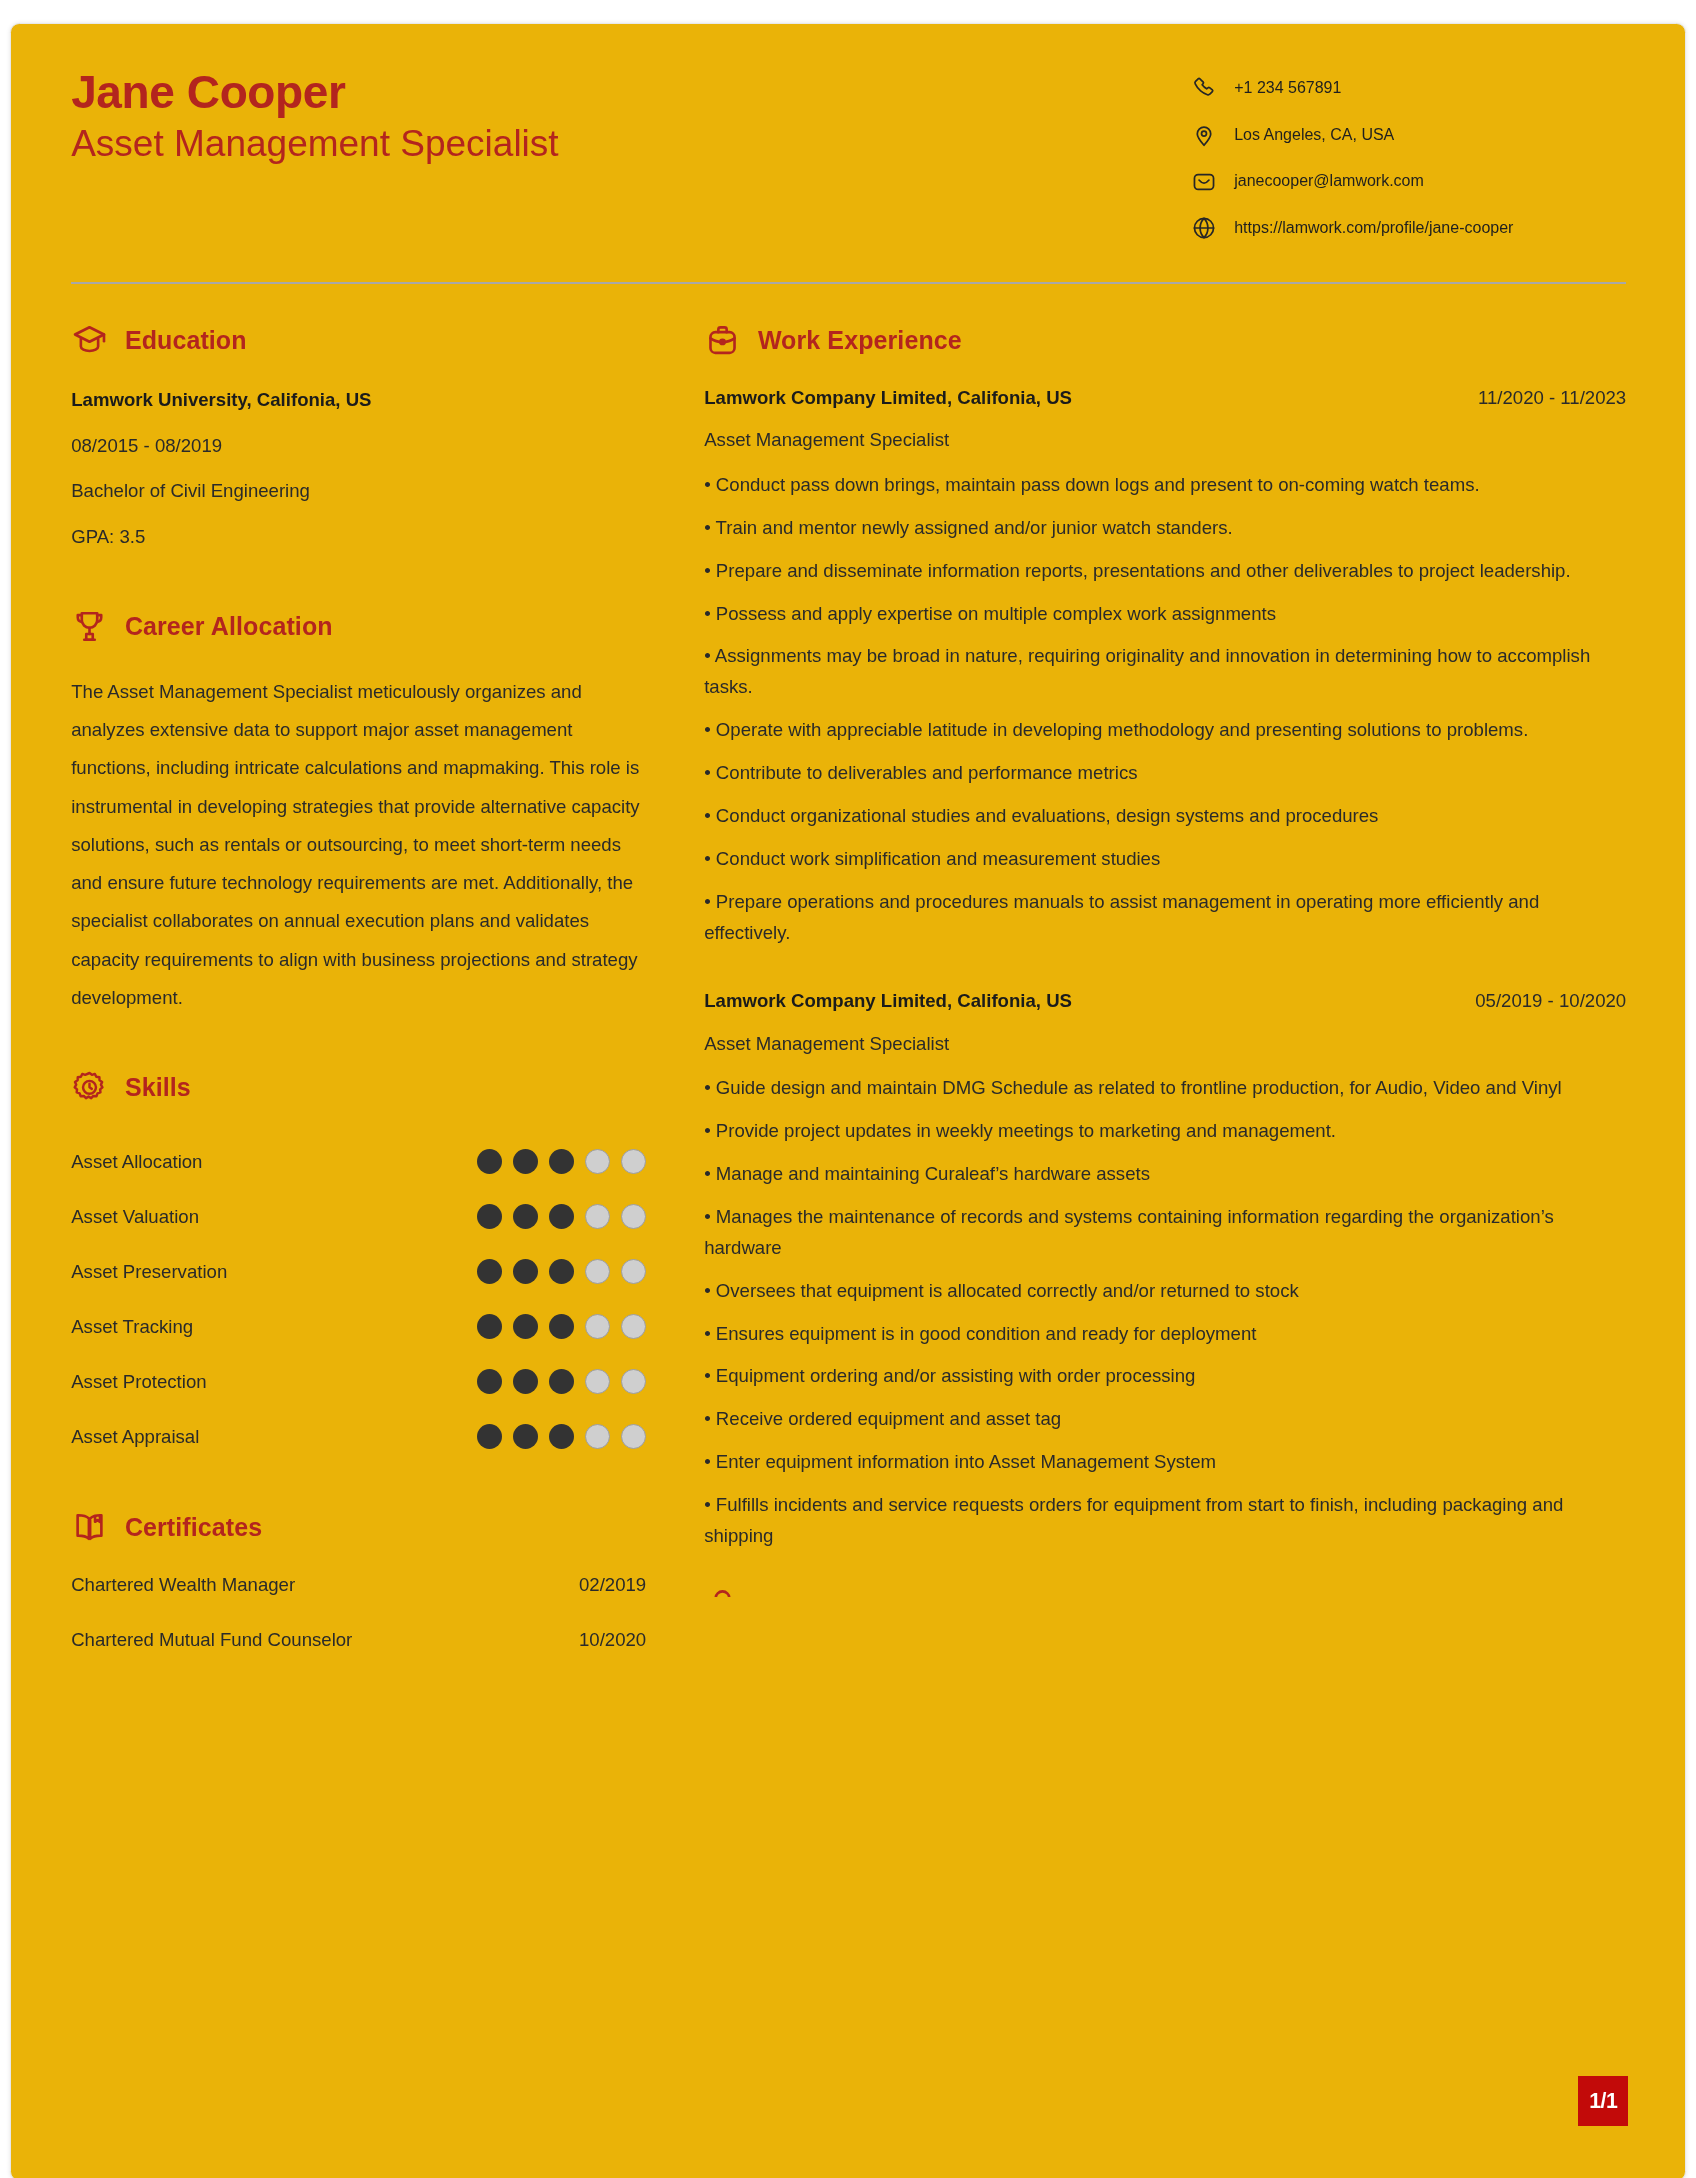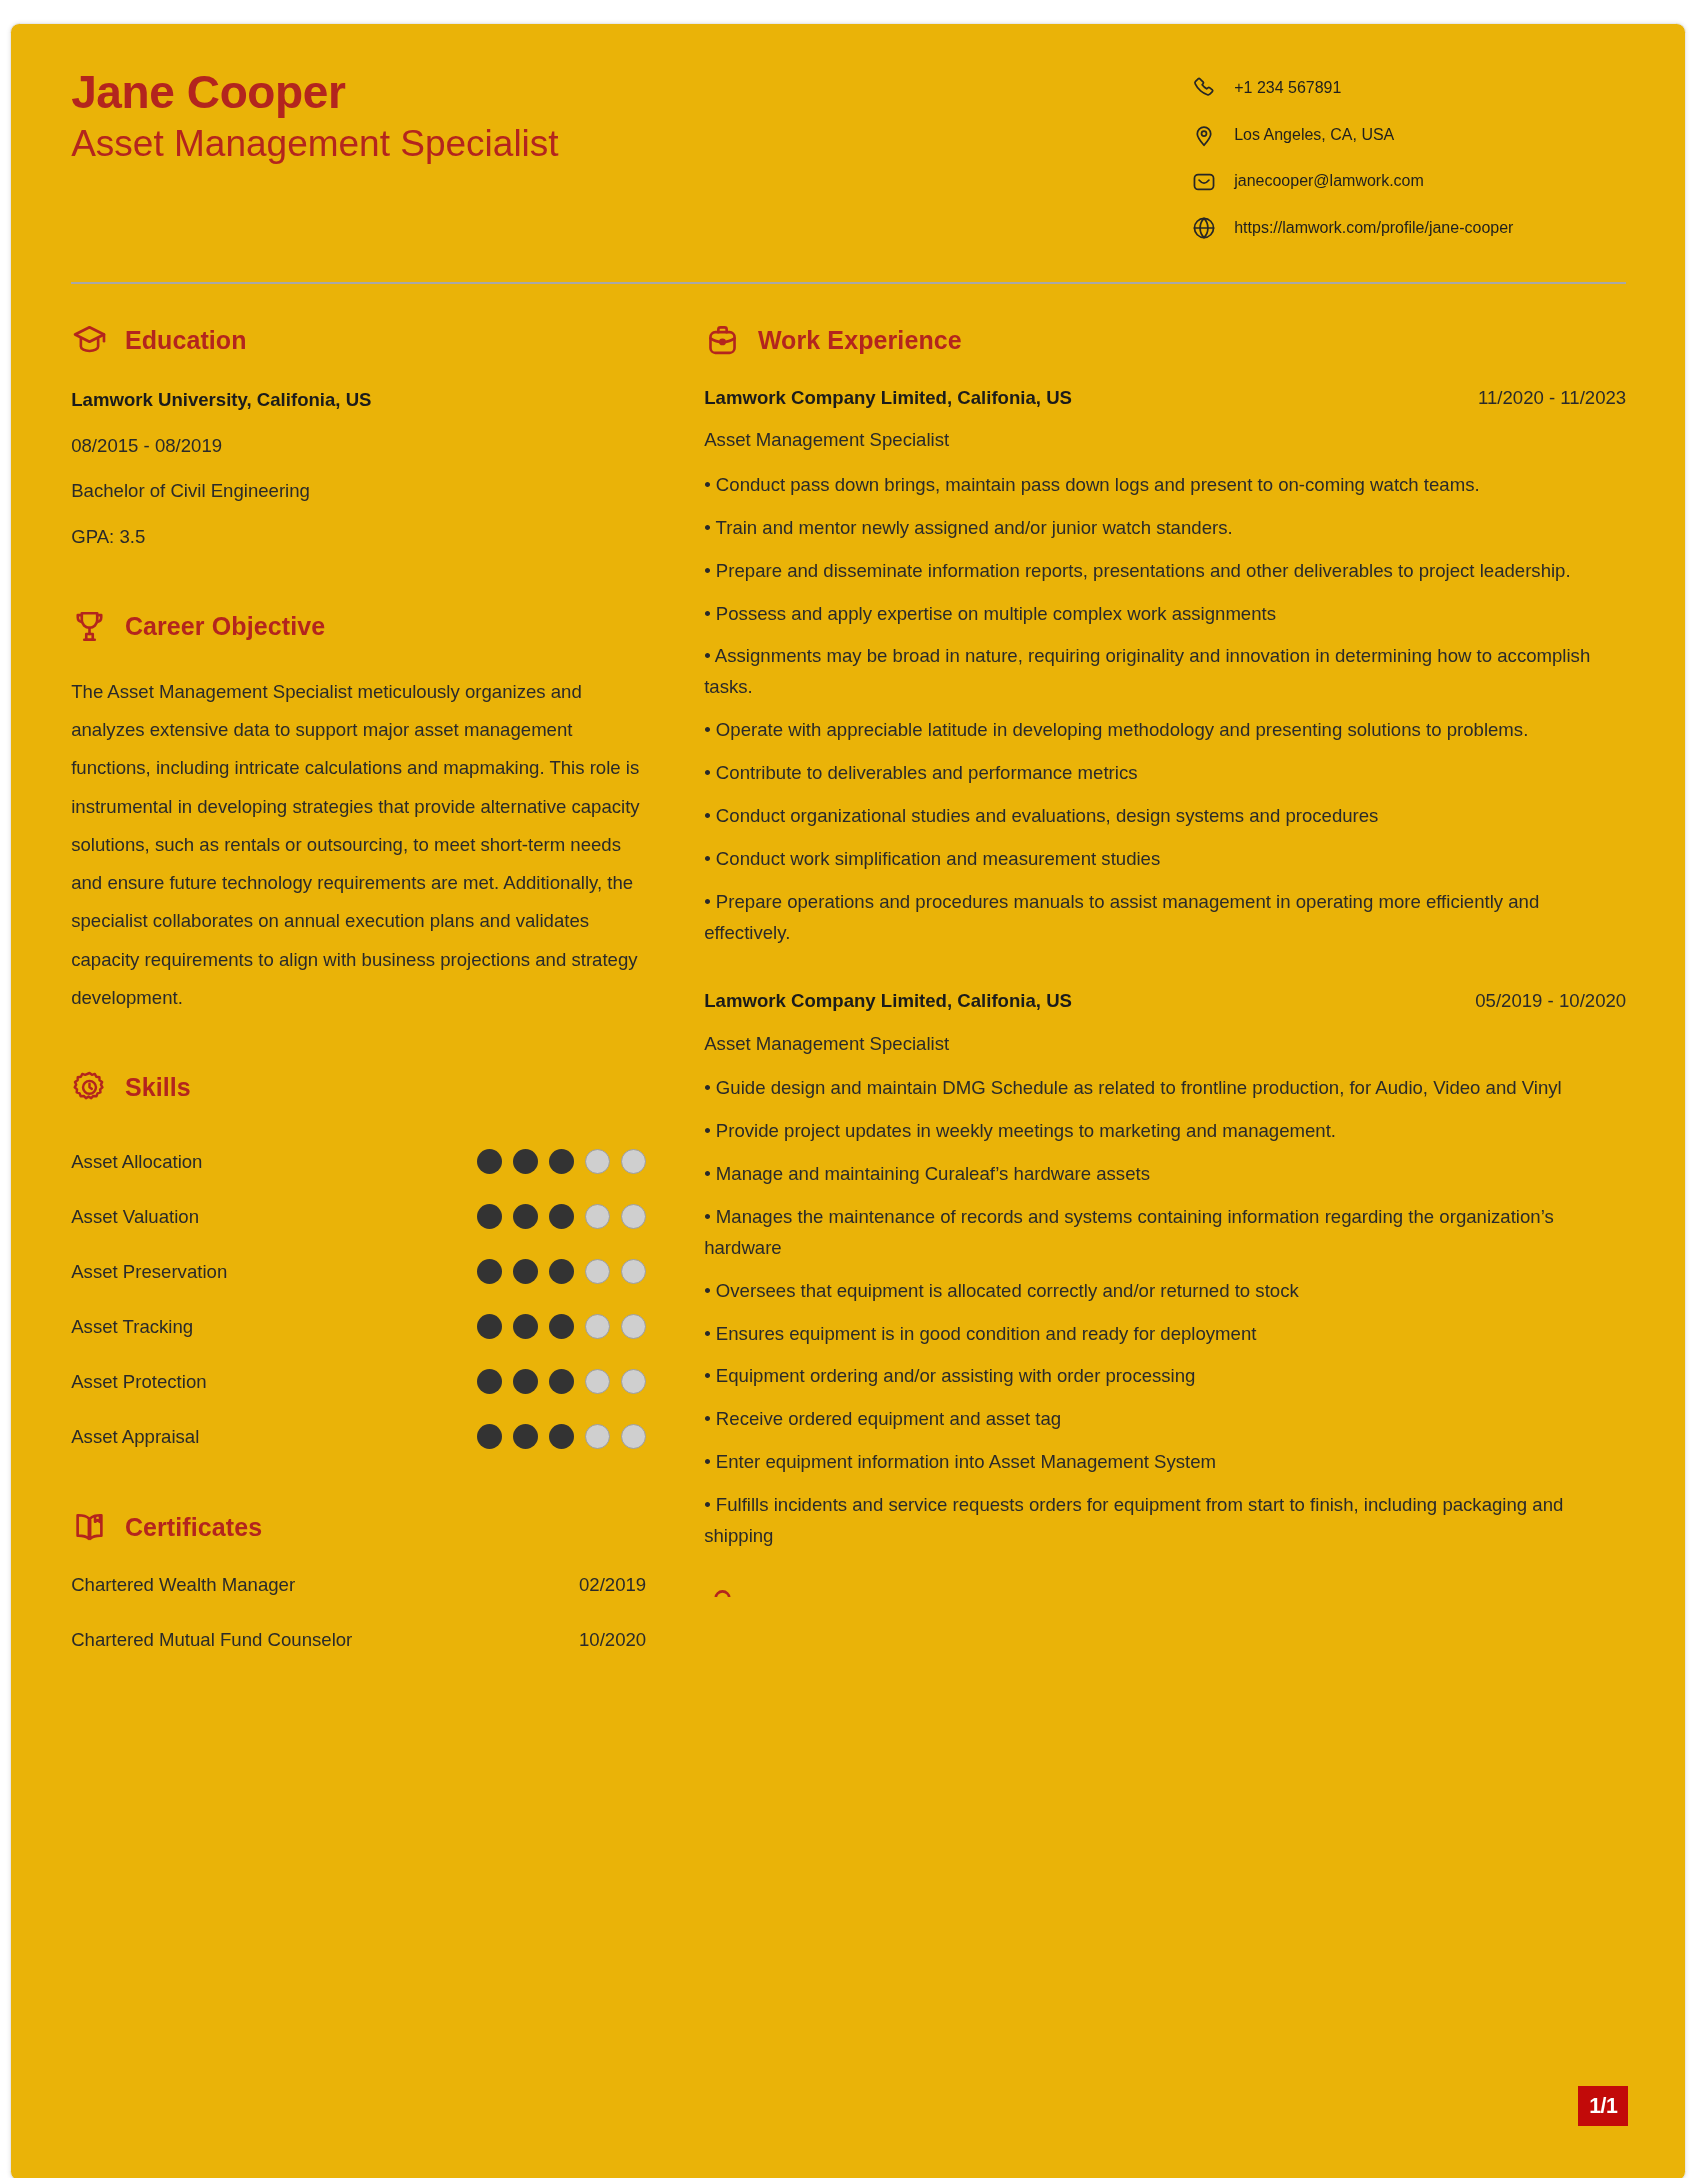--- a/index.html
+++ b/index.html
@@ -207,21 +207,21 @@
     height: 13px;
     overflow: hidden;
   }
   .clipped-icon svg { display: block; }
 
   
   .page-badge {
     position: absolute;
     right: 59px;
     bottom: 56px;
-    width: 50px; height: 40px;
+    width: 50px; height: 50px;
     background: #c20a09;
     color: #ffffff;
     font-size: 21.3px;
     font-weight: bold;
     display: flex;
     align-items: center;
     justify-content: center;
     letter-spacing: -0.5px;
   }
 </style>
@@ -312,21 +312,21 @@
           <span class="section-icon">
             <svg width="37" height="37" viewBox="0 0 24 24" fill="none" stroke="#b3251e" stroke-width="1.7" stroke-linecap="round" stroke-linejoin="round">
               <path d="M7 3.4h10v4.4a5 5 0 0 1-10 0z"></path>
               <path d="M7 4.6H4.4v1.6A3 3 0 0 0 7 9.1"></path>
               <path d="M17 4.6h2.6v1.6A3 3 0 0 1 17 9.1"></path>
               <path d="M12 12.8v4.1"></path>
               <path d="M8.6 20.6h6.8"></path>
               <path d="M9.9 16.9h4.2v3.7H9.9z"></path>
             </svg>
           </span>
-          <span class="section-title">Career Objective</span>
+          <span class="section-title">Career Allocation</span>
         </div>
         <div class="objective">The Asset Management Specialist meticulously organizes and analyzes extensive data to support major asset management functions, including intricate calculations and mapmaking. This role is instrumental in developing strategies that provide alternative capacity solutions, such as rentals or outsourcing, to meet short-term needs and ensure future technology requirements are met. Additionally, the specialist collaborates on annual execution plans and validates capacity requirements to align with business projections and strategy development.</div>
       </div>
 
       <div class="spacer-56"></div>
 
       <div class="section">
         <div class="section-head">
           <span class="section-icon">
             <svg width="37" height="37" viewBox="0 0 24 24" fill="none" stroke="#b3251e" stroke-width="1.6" stroke-linecap="round" stroke-linejoin="round">

